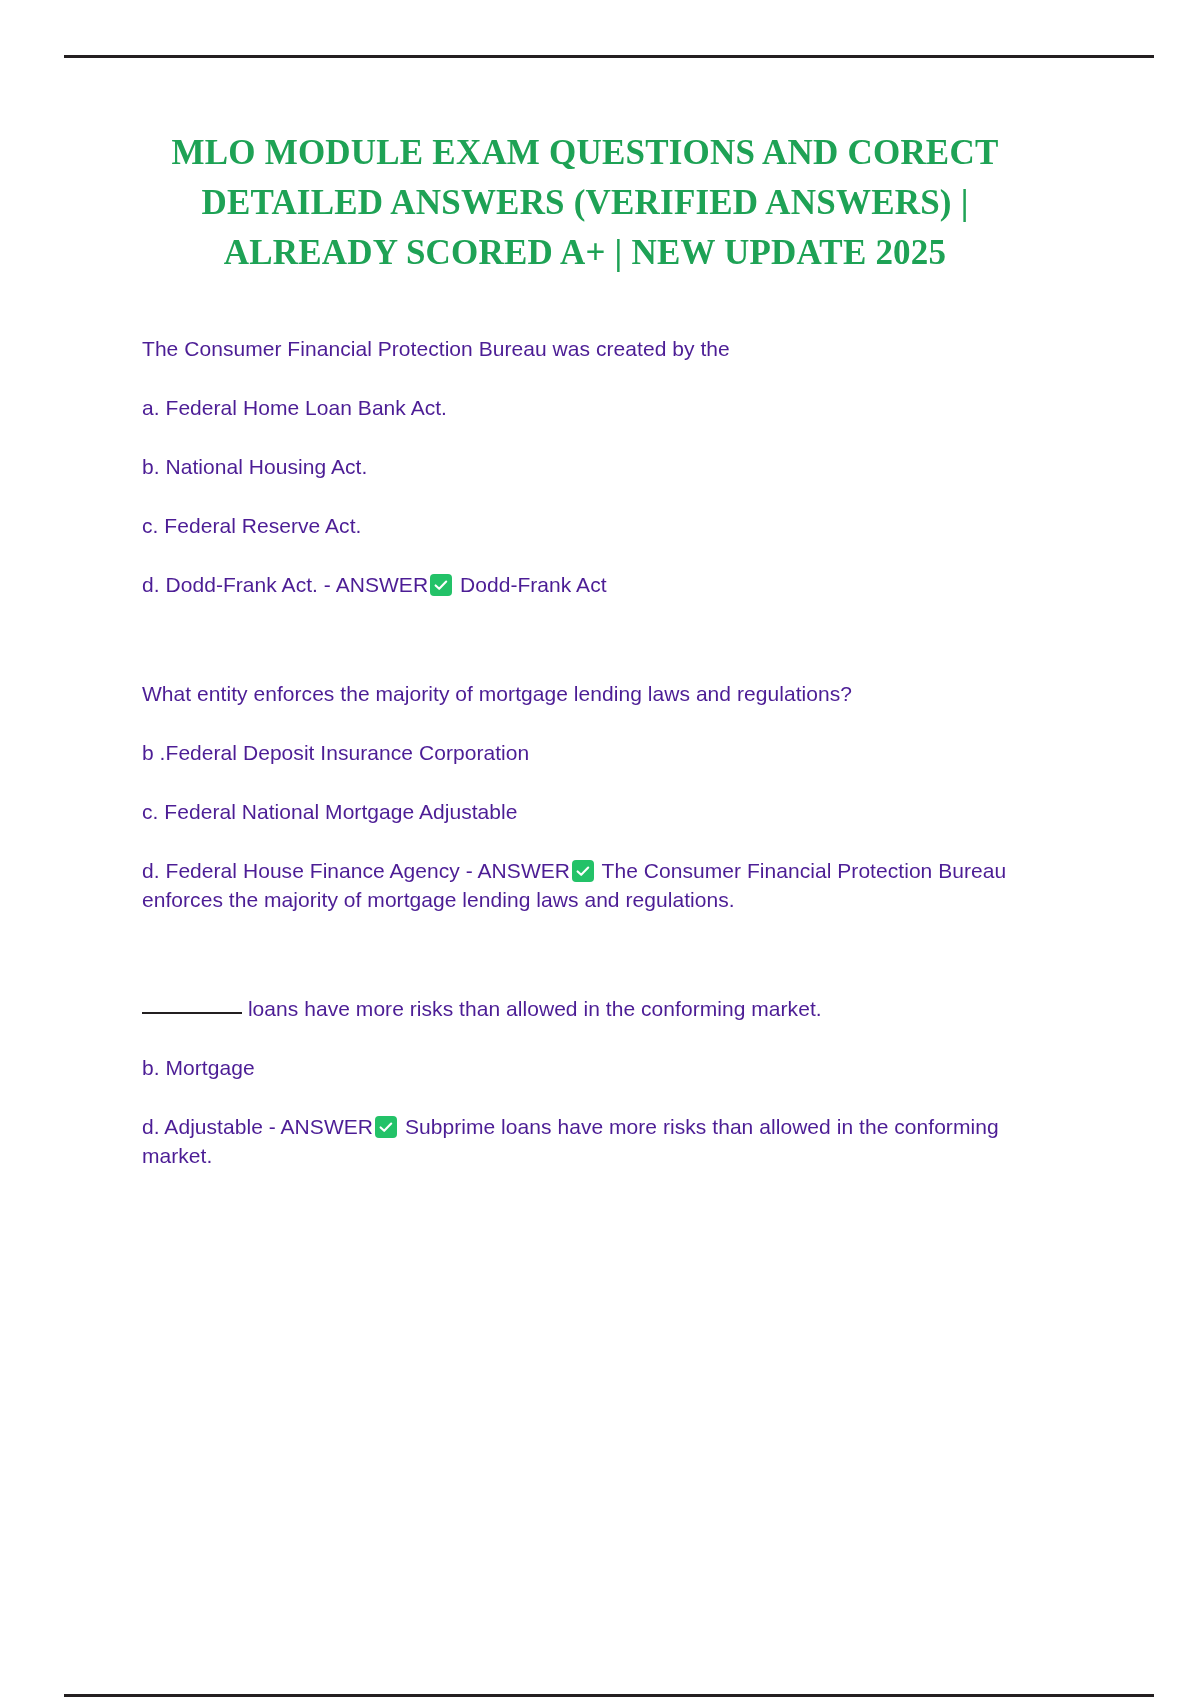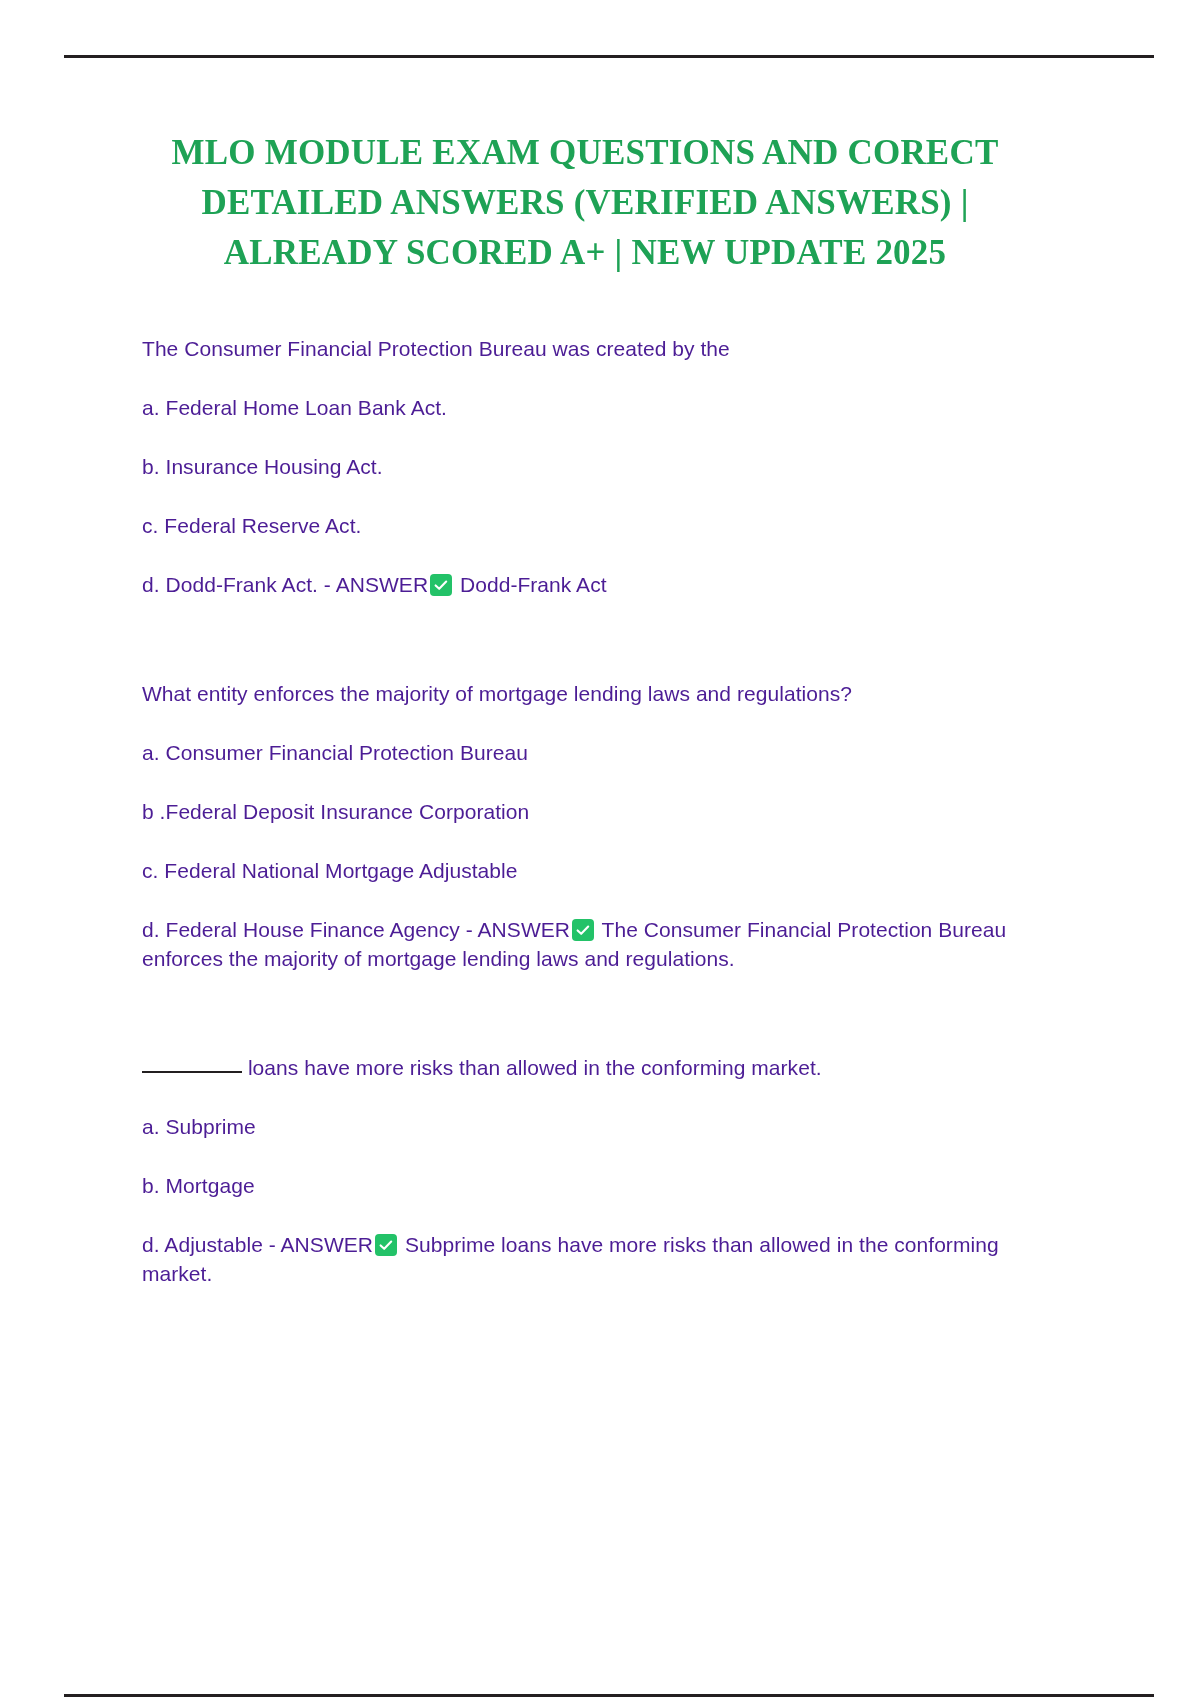--- a/index.html
+++ b/index.html
@@ -111,47 +111,45 @@
 
     <h1 class="doc-title">MLO MODULE EXAM QUESTIONS AND CORECT DETAILED ANSWERS (VERIFIED ANSWERS) | ALREADY SCORED A+ | NEW UPDATE 2025</h1>
 
     <div class="body-block">
 
       <div>
         <p class="line">The Consumer Financial Protection Bureau was created by the</p>
 
         <p class="line">a. Federal Home Loan Bank Act.</p>
 
-        <p class="line">b. Insurance Housing Act.</p>
+        <p class="line">b. National Housing Act.</p>
 
         <p class="line">c. Federal Reserve Act.</p>
 
         <p class="line blockgap"><span>d. Dodd-Frank Act. - ANSWER</span><span class="check-badge"><svg viewBox="0 0 16 16" aria-hidden="true">
                 <path d="M2.6 8.4 L6.2 11.8 L13.2 4.6" fill="none" stroke="#ffffff" stroke-width="2.1" stroke-linecap="round" stroke-linejoin="round"></path>
               </svg></span> <span>Dodd-Frank Act</span></p>
       </div>
 
       <div>
         <p class="line">What entity enforces the majority of mortgage lending laws and regulations?</p>
 
-        <p class="line">a. Consumer Financial Protection Bureau</p>
 
         <p class="line">b .Federal Deposit Insurance Corporation</p>
 
         <p class="line">c. Federal National Mortgage Adjustable</p>
 
         <p class="line blockgap"><span>d. Federal House Finance Agency - ANSWER</span><span class="check-badge"><svg viewBox="0 0 16 16" aria-hidden="true">
                 <path d="M2.6 8.4 L6.2 11.8 L13.2 4.6" fill="none" stroke="#ffffff" stroke-width="2.1" stroke-linecap="round" stroke-linejoin="round"></path>
               </svg></span> <span>The Consumer Financial Protection Bureau enforces the majority of mortgage lending laws and regulations.</span></p>
       </div>
 
       <div>
         <p class="line"><span class="blank"></span><span> loans have more risks than allowed in the conforming market.</span></p>
 
-        <p class="line">a. Subprime</p>
 
         <p class="line">b. Mortgage</p>
 
 
         <p class="line"><span>d. Adjustable - ANSWER</span><span class="check-badge"><svg viewBox="0 0 16 16" aria-hidden="true">
                 <path d="M2.6 8.4 L6.2 11.8 L13.2 4.6" fill="none" stroke="#ffffff" stroke-width="2.1" stroke-linecap="round" stroke-linejoin="round"></path>
               </svg></span> <span>Subprime loans have more risks than allowed in the conforming market.</span></p>
       </div>
 
     </div>

